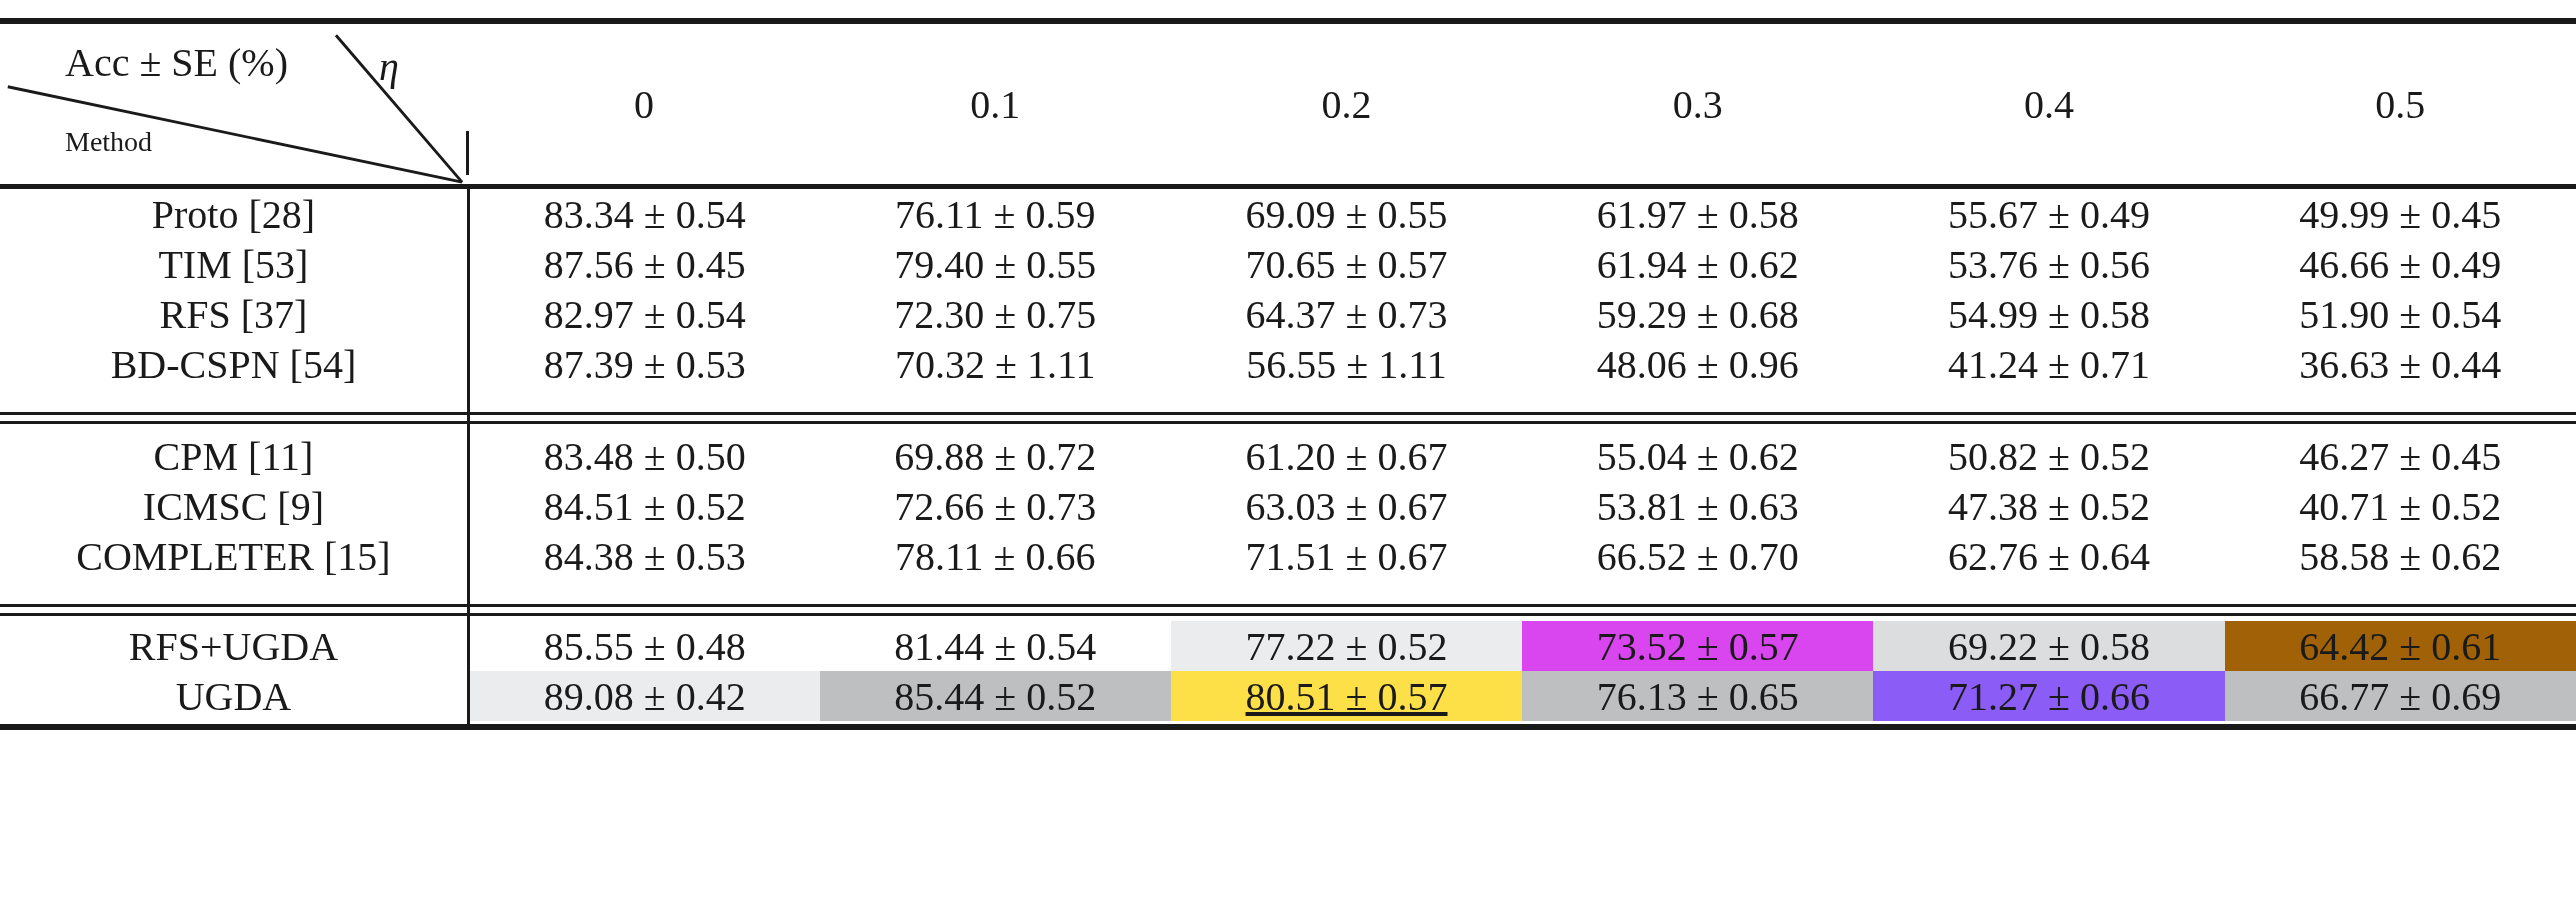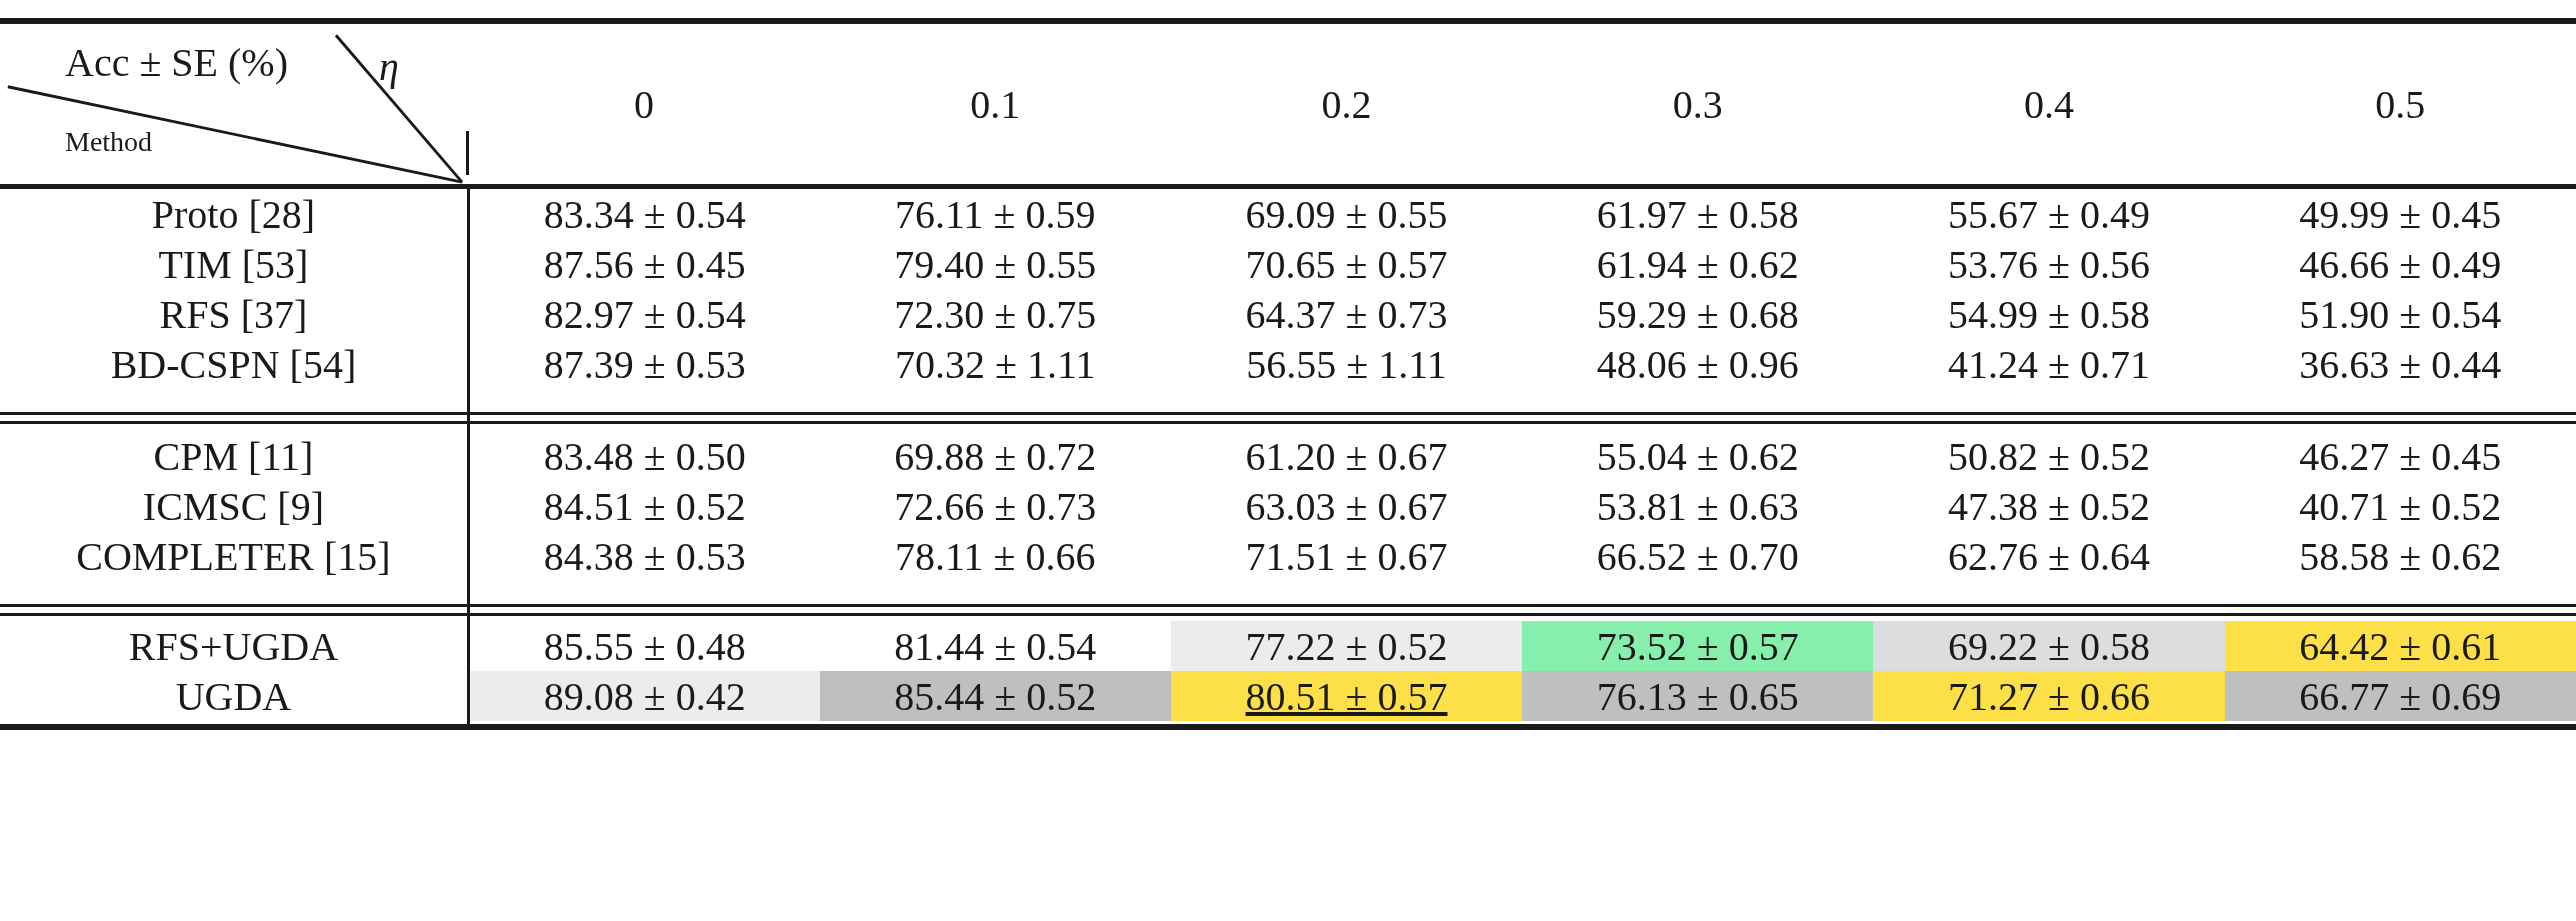--- a/index.html
+++ b/index.html
@@ -184,31 +184,31 @@
         </tr>
         <tr class="gap-row-xs">
           <td></td>
           <td colspan="6" class="divider"></td>
         </tr>
         <tr class="data-row">
           <td>RFS+UGDA</td>
           <td class="divider">85.55 ± 0.48</td>
           <td>81.44 ± 0.54</td>
           <td style="background-color: rgb(235, 236, 237);">77.22 ± 0.52</td>
-          <td style="background-color: #86efac;">73.52 ± 0.57</td>
+          <td style="background-color: #d946ef;">73.52 ± 0.57</td>
           <td style="background-color: rgb(220, 221, 222);">69.22 ± 0.58</td>
-          <td style="background-color: #fde047;">64.42 ± 0.61</td>
+          <td style="background-color: #a16207;">64.42 ± 0.61</td>
         </tr>
         <tr class="data-row">
           <td>UGDA</td>
           <td class="divider" style="background-color: rgb(235, 236, 237);">89.08 ± 0.42</td>
           <td style="background-color: rgb(190, 191, 192);">85.44 ± 0.52</td>
           <td style="background-color: #fde047; text-decoration: underline;">80.51 ± 0.57</td>
           <td style="background-color: rgb(190, 191, 192);">76.13 ± 0.65</td>
-          <td style="background-color: #fde047;">71.27 ± 0.66</td>
+          <td style="background-color: #8b5cf6;">71.27 ± 0.66</td>
           <td style="background-color: rgb(190, 191, 192);">66.77 ± 0.69</td>
         </tr>
         <tr class="gap-row-end">
           <td></td>
           <td colspan="6" class="divider"></td>
         </tr>
       </tbody>
   </table>
 
   <div class="header-divider-stub"></div>

